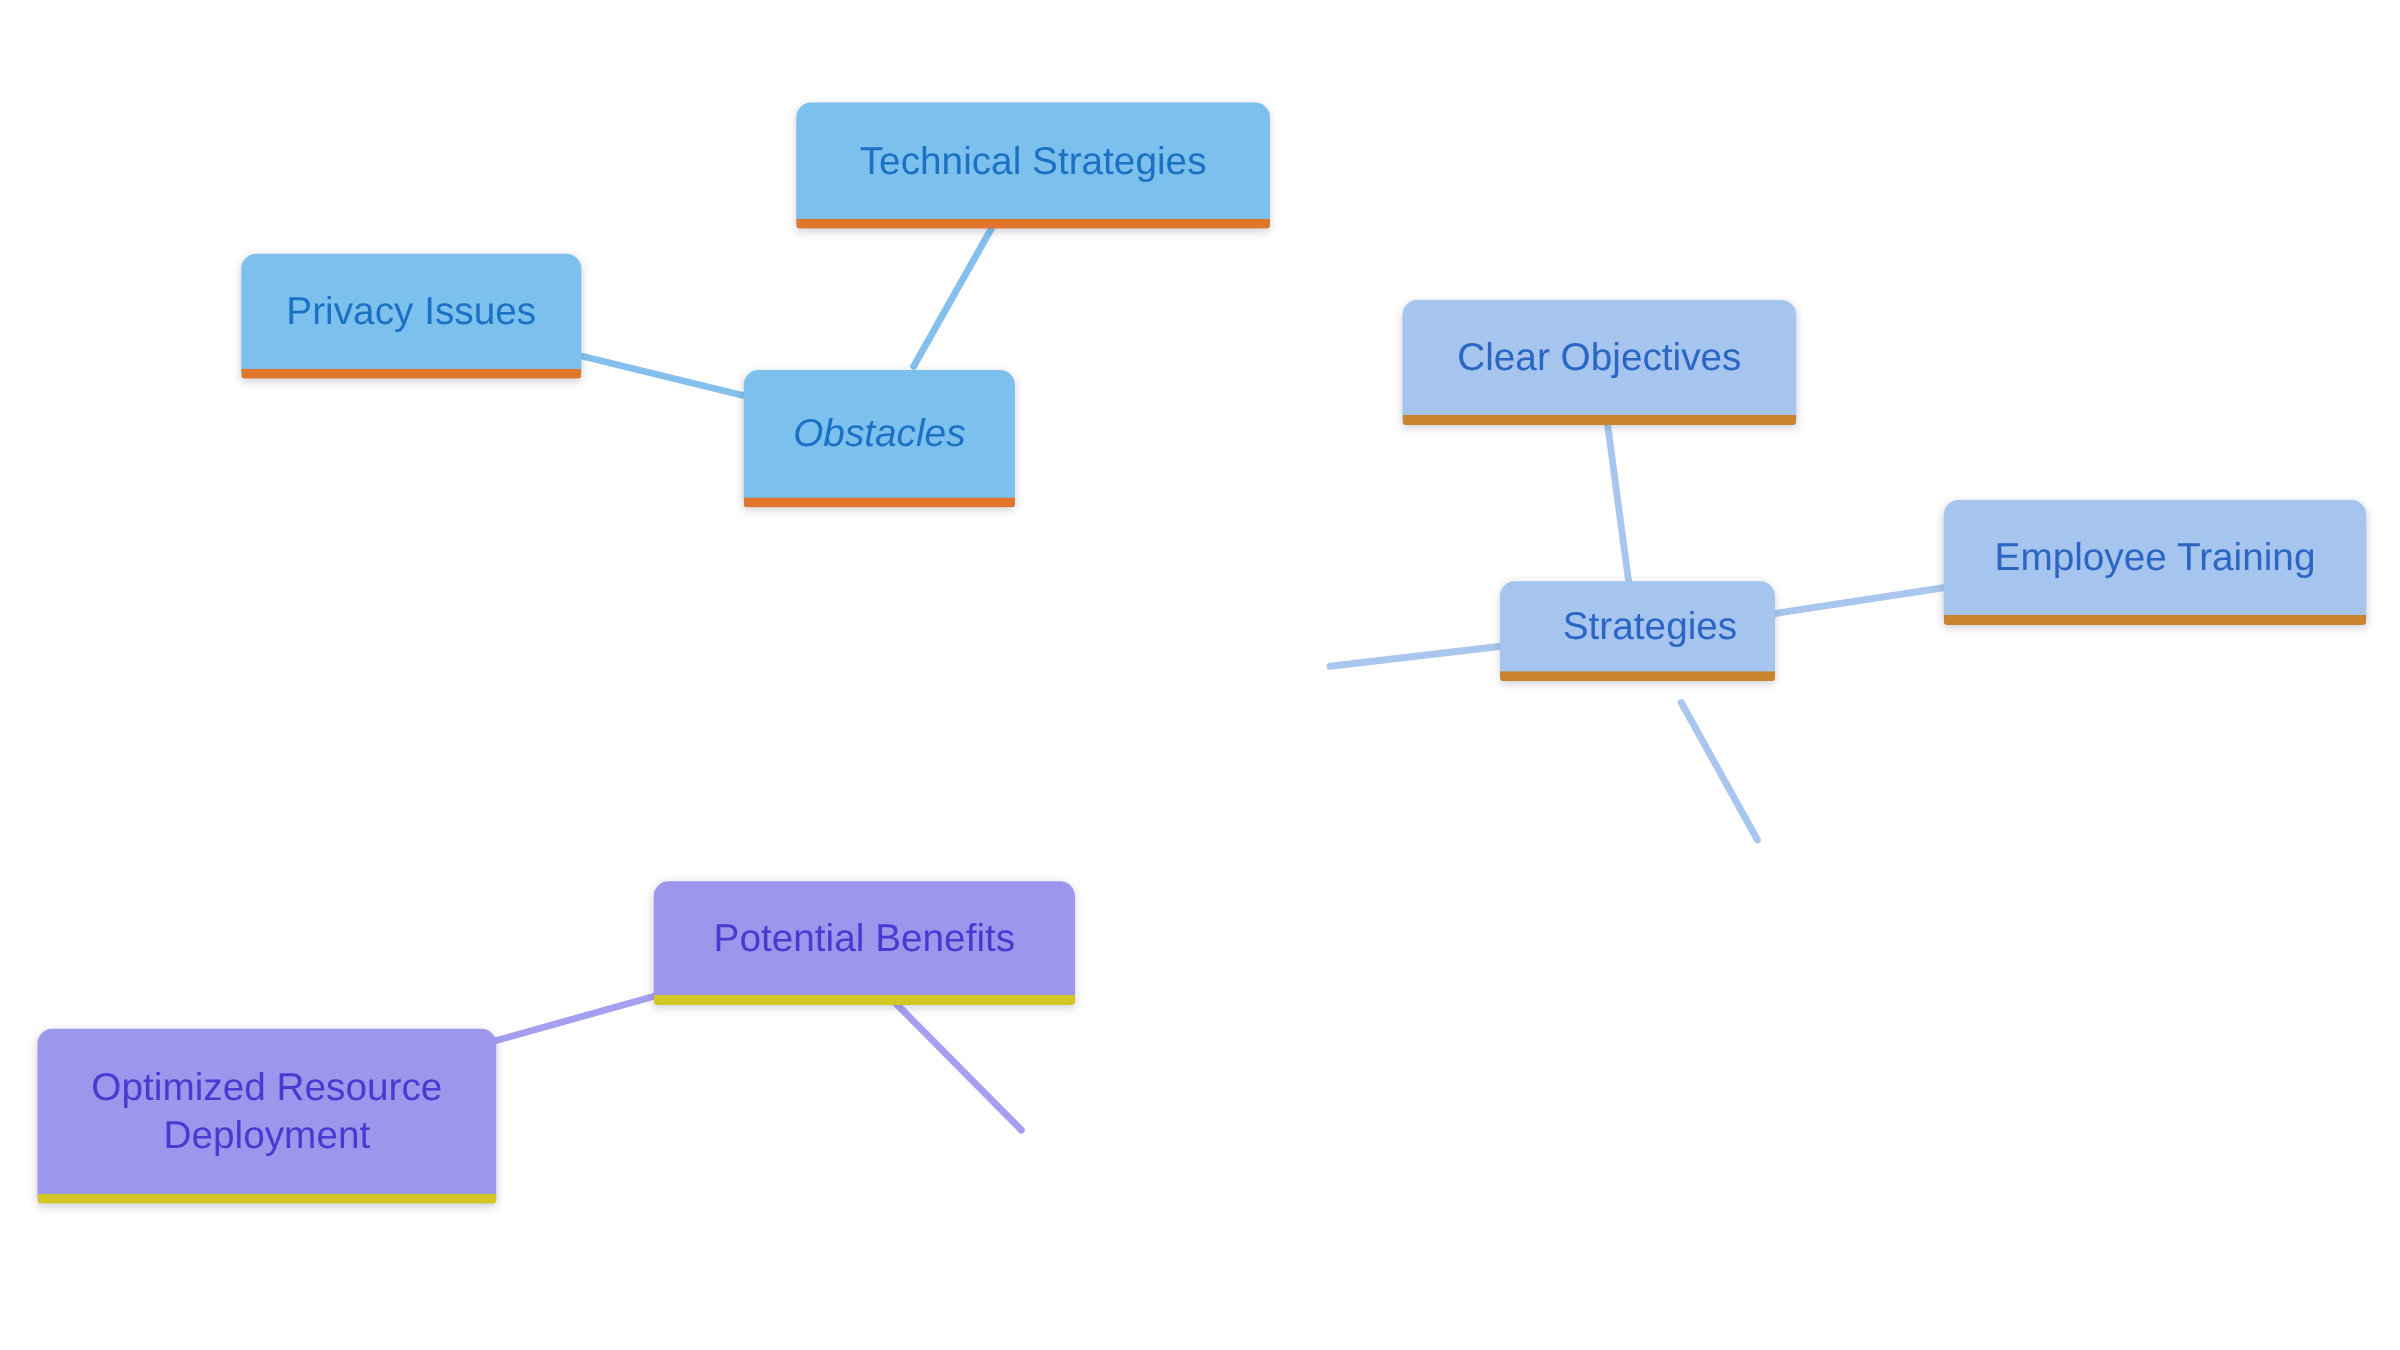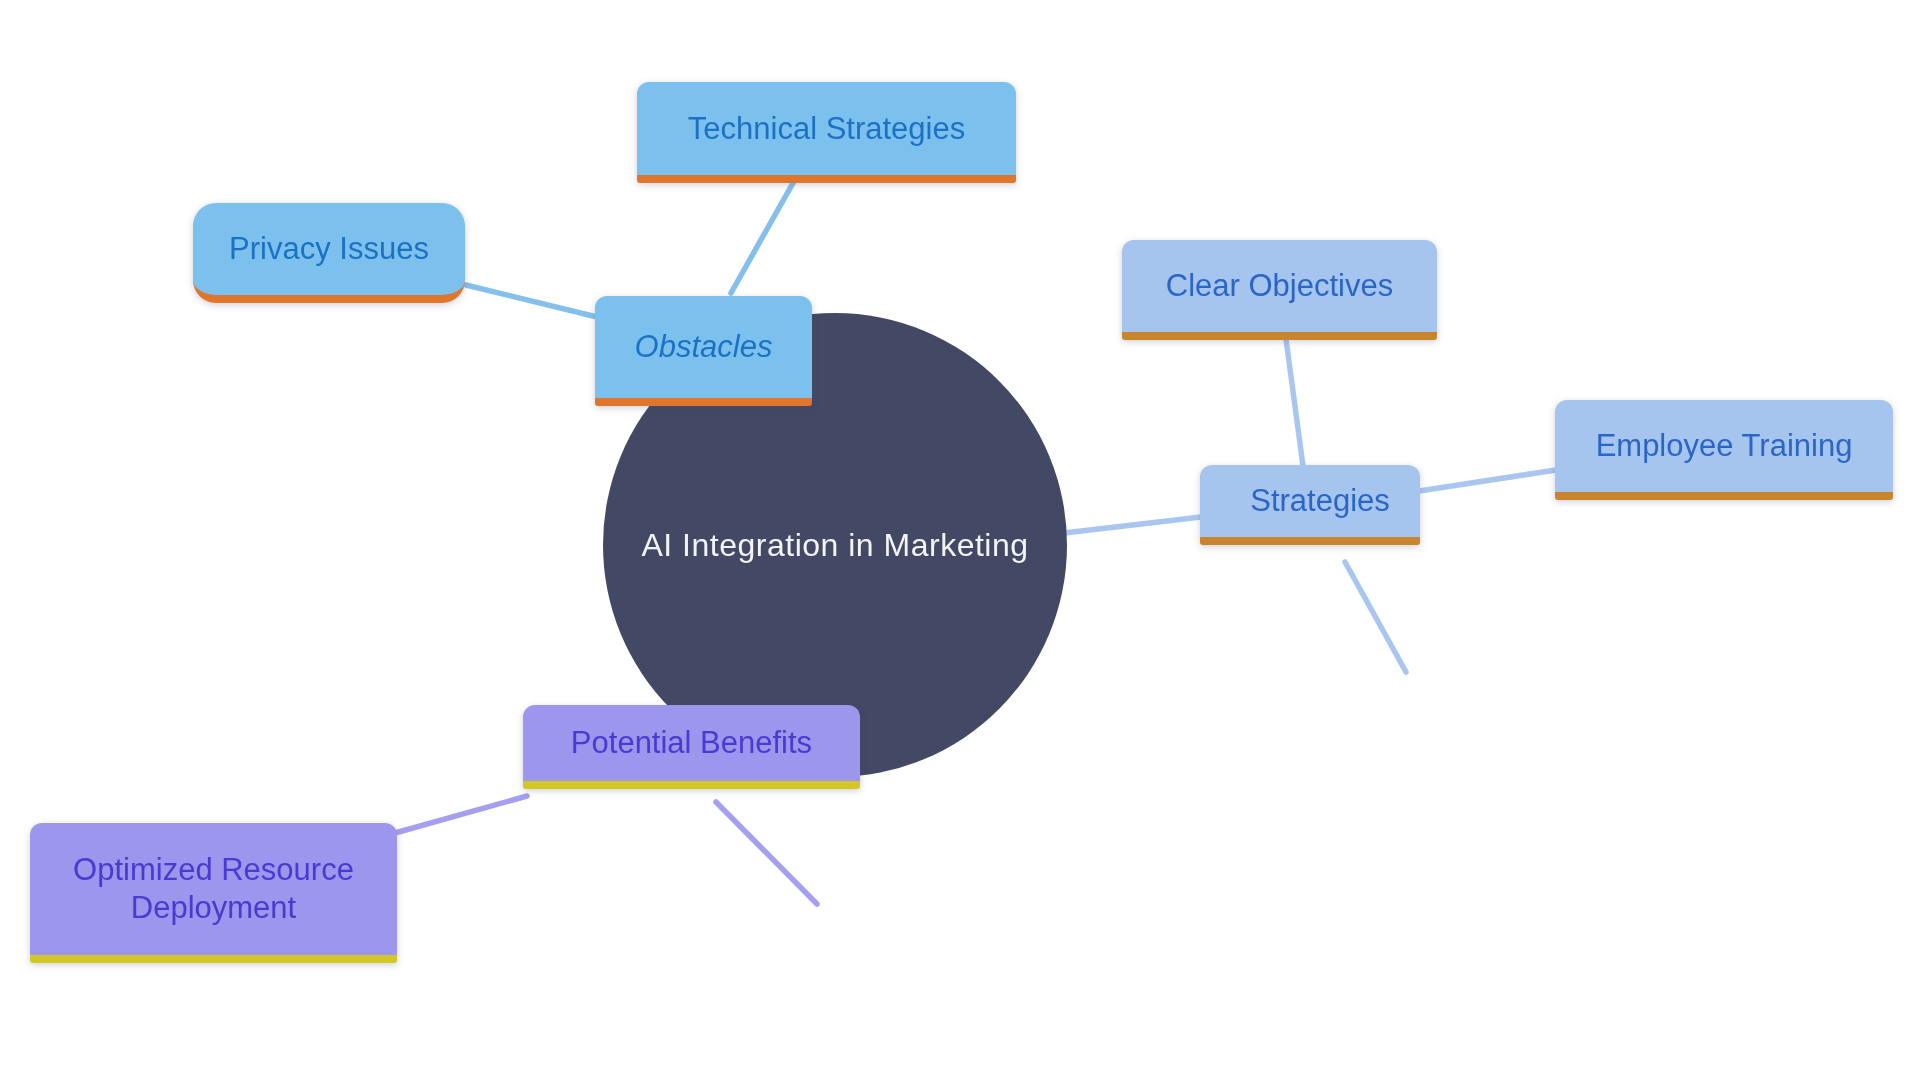--- a/index.html
+++ b/index.html
@@ -68,49 +68,46 @@
     border-bottom: 8px solid #c9852e;
     color: #2b66c5;
     text-align: center;
   }
   .node.purple {
     background: #9c96ec;
     border-bottom: 8px solid #d2c725;
     color: #4a3ad2;
   }
   #node-technical-knowledge { left: 637px;  top: 82px;  width: 379px; height: 101px; }
-  #node-privacy-issues      { left: 193px;  top: 203px; width: 272px; height: 100px; border-radius: 23px; }
+  #node-privacy-issues      { left: 193px;  top: 203px; width: 272px; height: 100px; }
   #node-obstacles           { left: 595px;  top: 296px; width: 217px; height: 110px; font-style: italic;  }
   #node-clear-objectives    { left: 1122px; top: 240px; width: 315px; height: 100px; }
   #node-employee-training   { left: 1555px; top: 400px; width: 338px; height: 100px; }
   #node-strategies          { left: 1200px; top: 465px; width: 220px; height: 80px; padding-left: 30px; }
   #node-pilot-projects      { left: 1313px; top: 670px; width: 264px; height: 102px; }
-  #node-potential-benefits  { left: 523px;  top: 705px; width: 337px; height: 84px; }
+  #node-potential-benefits  { left: 523px;  top: 705px; width: 337px; height: 99px; }
   #node-optimized-resource  { left: 30px;   top: 823px; width: 367px; height: 140px; justify-content: center; }
   #node-improved-sales      { left: 632px;  top: 902px; width: 448px; height: 101px; }
 </style>
 </head>
 <body>
 
 <div id="canvas">
 
   <svg id="edge-layer" viewBox="0 0 1920 1080" xmlns="http://www.w3.org/2000/svg">
     <line x1="793" y1="183" x2="731" y2="293" stroke="#85c0ed" stroke-width="5.5" stroke-linecap="round"></line>
     <line x1="466" y1="285" x2="597" y2="317" stroke="#85c0ed" stroke-width="5.5" stroke-linecap="round"></line>
     <line x1="1064" y1="533" x2="1201" y2="517" stroke="#a9c7ee" stroke-width="5.5" stroke-linecap="round"></line>
     <line x1="1286" y1="339" x2="1303" y2="466" stroke="#a9c7ee" stroke-width="5.5" stroke-linecap="round"></line>
     <line x1="1419" y1="491" x2="1556" y2="470" stroke="#a9c7ee" stroke-width="5.5" stroke-linecap="round"></line>
     <line x1="1345" y1="562" x2="1406" y2="672" stroke="#a9c7ee" stroke-width="5.5" stroke-linecap="round"></line>
     <line x1="527" y1="796" x2="395" y2="833" stroke="#a59ff1" stroke-width="5.5" stroke-linecap="round"></line>
     <line x1="716" y1="802" x2="817" y2="904" stroke="#a59ff1" stroke-width="5.5" stroke-linecap="round"></line>
   </svg>
 
-  <div id="center-circle">
-    <span class="center-label">AI Integration in Marketing</span>
-  </div>
 
   <div class="node sky" id="node-technical-knowledge">
     <span>Technical Strategies</span>
   </div>
 
   <div class="node sky" id="node-privacy-issues">
     <span>Privacy Issues</span>
   </div>
 
   <div class="node sky" id="node-obstacles">

